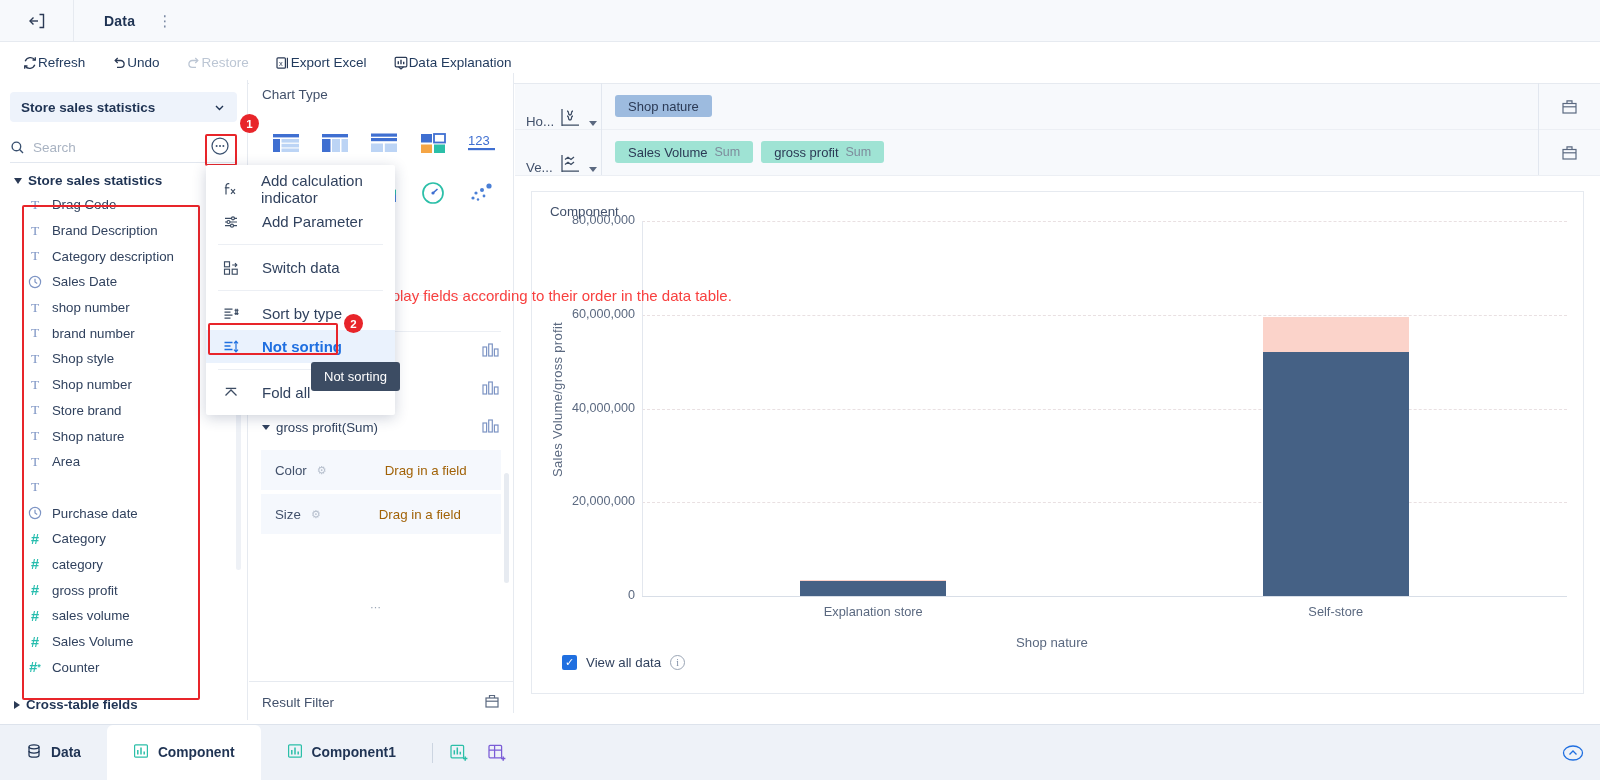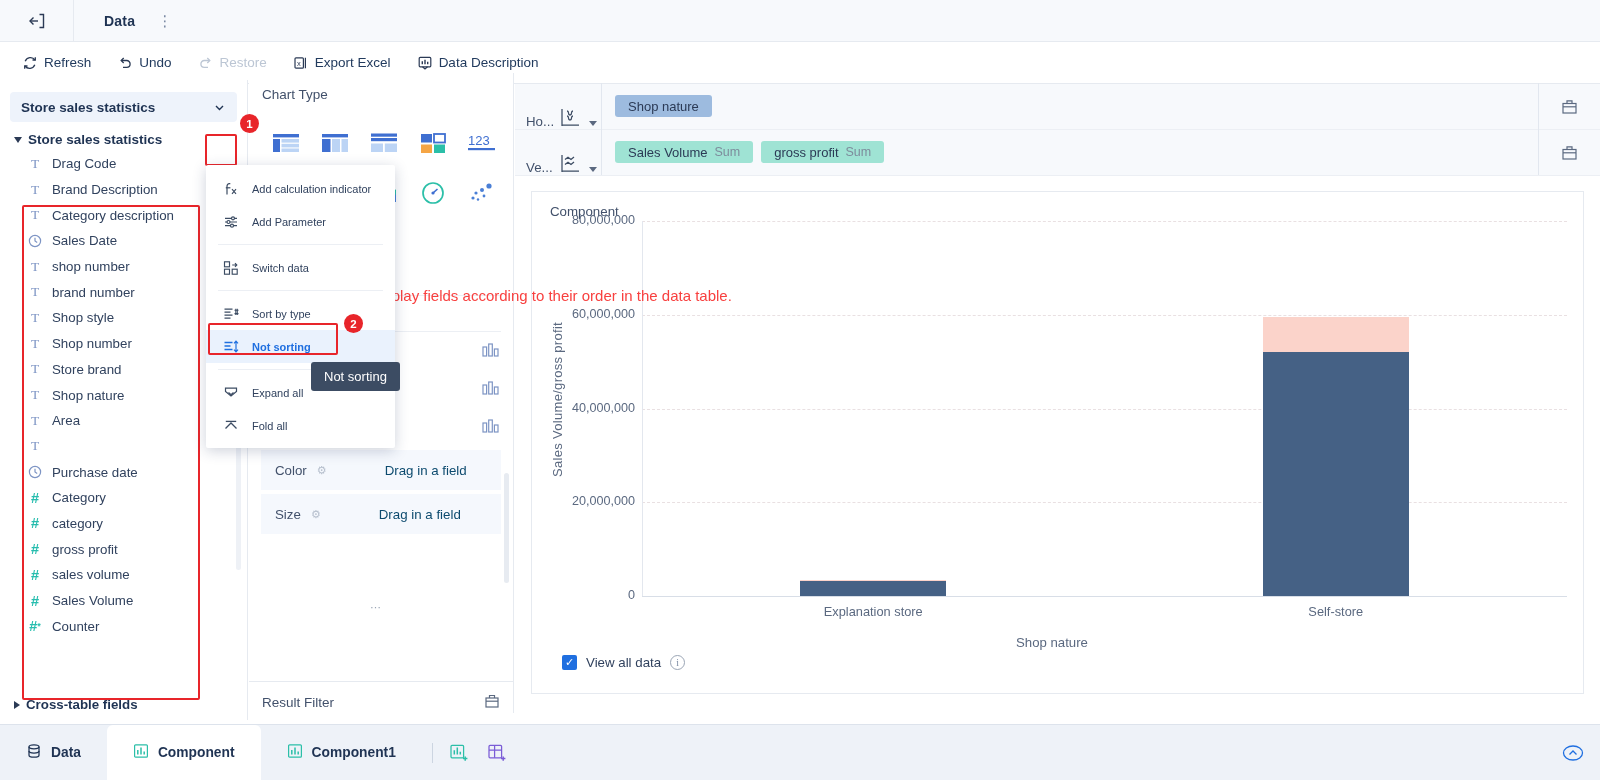--- a/index.html
+++ b/index.html
@@ -27,21 +27,21 @@
   }
   .tb-more { margin-left: 22px; color: #7b8aa3; font-size: 15px; line-height: 8px; cursor: pointer; }
 
   
   .toolbar {
     position: absolute; left: 0; top: 42px; width: 1600px; height: 42px;
     background: #ffffff; border-bottom: 1px solid #e6eaf0;
     display: flex; align-items: center; padding-left: 14px; gap: 10px;
   }
   .tool {
-    display: flex; align-items: center; gap: 6px; padding: 4px 8px;
+    display: flex; align-items: center; padding: 4px 8px;
     font-size: 13.5px; color: #223b5e; cursor: pointer; border-radius: 3px;
   }
   .tool.disabled { color: #bcc6d4; cursor: default; }
   .tool svg { display: block; }
 
   
   .leftpanel {
     position: absolute; left: 0; top: 80px; width: 248px; height: 640px;
     background: #fff; border-right: 1px solid #e6eaf0;
   }
@@ -116,21 +116,21 @@
     height: 38px; display: flex; align-items: center; justify-content: space-between;
     padding: 0 14px 0 13px; font-size: 13.3px; color: #31425e; cursor: pointer;
   }
   .mp-rowline .lbl { display: flex; align-items: center; gap: 6px; }
   .mini-caret-r { width:0;height:0;border-top:4px solid transparent;border-bottom:4px solid transparent;border-left:5.5px solid #31425e; }
   .mini-caret-d { width:0;height:0;border-left:4px solid transparent;border-right:4px solid transparent;border-top:5.5px solid #31425e; }
   .drop-row {
     margin: 4px 12px 0 12px; height: 40px; background: #f5f8fd; display: flex; align-items: center;
     padding: 0 14px; gap: 10px; font-size: 13.3px; color: #42516b;
   }
-  .drop-row .ph { color: #0c4a6e; padding-left: 48px; }
+  .drop-row .ph { color: #a16207; padding-left: 48px; }
   .gear { color: #b6bfcd; font-size: 11px; }
   .dots-handle { position: absolute; left: 370px; top: 601px; color: #9aa5b5; letter-spacing: 2px; font-size: 11px; cursor: ns-resize; }
   .mp-divider { position: absolute; left: 0; top: 608px; width: 265px; border-top: 1px solid #e6eaf0; }
   .rf-head {
     position: absolute; left: 0; top: 614px; width: 265px; height: 30px;
     display: flex; align-items: center; justify-content: space-between; padding: 0 14px 0 13px;
     font-size: 13.5px; color: #42516b;
   }
   .mp-scroll {
     position: absolute; right: 4px; top: 400px; width: 5px; height: 110px;
@@ -204,22 +204,22 @@
     z-index: 30; white-space: nowrap;
   }
 
   
   .ctxmenu {
     position: absolute; left: 206px; top: 165px; width: 189px; background: #fff;
     box-shadow: 0 3px 14px rgba(30,50,90,.22); border-radius: 2px; z-index: 50;
     padding: 7px 0 6px 0;
   }
   .mi {
-    height: 33px; display: flex; align-items: center; gap: 13px; padding-left: 16px;
-    font-size: 11px; color: #31425e; cursor: pointer;
+    height: 33px; display: flex; align-items: center; gap: 23px; padding-left: 16px;
+    font-size: 15px; color: #31425e; cursor: pointer;
   }
   .mi.active { color: #1f6fe0; font-weight: bold; background: #eaf2fd; }
   .mi .mic { width: 17px; display: flex; align-items: center; justify-content: center; }
   .m-sep { margin: 6px 12px; border-top: 1px solid #eceff4; }
   .tooltip {
     position: absolute; left: 311px; top: 362px; background: #3c4c63; color: #fff;
     font-size: 13px; padding: 7px 13px; border-radius: 3px; z-index: 60; white-space: nowrap;
   }
 
   
@@ -285,32 +285,47 @@
         <path d="M12.4 2.8v10.4"></path>
       </svg>
       <span>Export Excel</span>
     </div>
     <div class="tool">
       <svg width="16" height="16" viewBox="0 0 16 16" fill="none" stroke="#2b3a55" stroke-width="1.2">
         <rect x="2.2" y="2.4" width="11.6" height="9.4" rx="1"></rect>
         <path d="M5.5 11.8 8 14l2.5-2.2"></path>
         <path d="M5.3 9.3V6.2M8 9.3V4.7M10.7 9.3V6.8" stroke-width="1.4"></path>
       </svg>
-      <span>Data Description</span>
+      <span>Data Explanation</span>
     </div>
   </div>
 
   <div class="leftpanel">
     <div class="ds-select">
       <span>Store sales statistics</span>
       <svg width="13" height="13" viewBox="0 0 13 13" fill="none" stroke="#1f3353" stroke-width="1.4">
           <path d="M3 5l3.5 3.5L10 5"></path>
         </svg>
     </div>
 
+    <div class="searchrow">
+      <svg width="15" height="15" viewBox="0 0 15 15" fill="none" stroke="#39506f" stroke-width="1.35">
+        <circle cx="6.4" cy="6.4" r="4.3"></circle>
+          <path d="M9.6 9.6 13 13"></path>
+      </svg>
+      <input type="text" placeholder="Search" style="">
+      <div class="more-btn">
+        <svg width="20" height="20" viewBox="0 0 20 20" fill="none" stroke="#39506f" stroke-width="1.25">
+          <circle cx="10" cy="10" r="8"></circle>
+          <circle cx="6.6" cy="10" r="1" fill="#39506f" stroke="none"></circle>
+          <circle cx="10" cy="10" r="1" fill="#39506f" stroke="none"></circle>
+          <circle cx="13.4" cy="10" r="1" fill="#39506f" stroke="none"></circle>
+        </svg>
+      </div>
+    </div>
 
     <div class="group-head">
       <span class="caret-d"></span>
       <span>Store sales statistics</span>
     </div>
 
     <div class="fieldlist" id="fieldlist">
         <div class="field">
           <span class="fi fi-t">T</span>
           <span>Drag Code</span>
@@ -718,29 +733,20 @@
           <svg width="16" height="16" viewBox="0 0 16 16" fill="none" stroke="#1f6fe0" stroke-width="1.35">
             <path d="M1.5 3.5h8M1.5 7h6M1.5 10.5h8"></path>
             <path d="M13 2.5v10M11 10.6 13 12.8 15 10.6M11 4.4 13 2.2 15 4.4" stroke-width="1.2"></path>
           </svg>
         </span>
         <span>Not sorting</span>
       </div>
       <div class="m-sep"></div>
       <div class="mi">
         <span class="mic">
-          <svg width="16" height="16" viewBox="0 0 16 16" fill="none" stroke="#3c4c63" stroke-width="1.2">
-            <path d="M2.5 3.2h11v3.2L8 11 2.5 6.4z"></path>
-            <path d="M5.5 7.5 8 9.8l2.5-2.3"></path>
-          </svg>
-        </span>
-        <span>Expand all</span>
-      </div>
-      <div class="mi">
-        <span class="mic">
           <svg width="16" height="16" viewBox="0 0 16 16" fill="none" stroke="#3c4c63" stroke-width="1.3">
             <path d="M2.5 10.5 8 5l5.5 5.5"></path>
             <path d="M2.8 3.4h10.4"></path>
           </svg>
         </span>
         <span>Fold all</span>
       </div>
     </div>
   <div class="hl-box" style="left:208px;top:323px;width:130px;height:32px;z-index:55;"></div>
   <div class="badge" style="left:344px;top:314px;z-index:56;">2</div>

